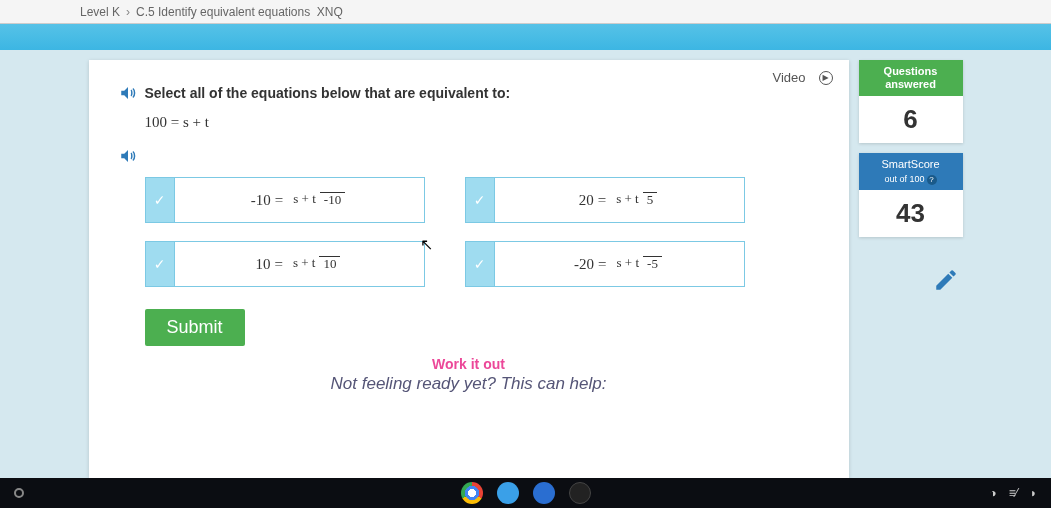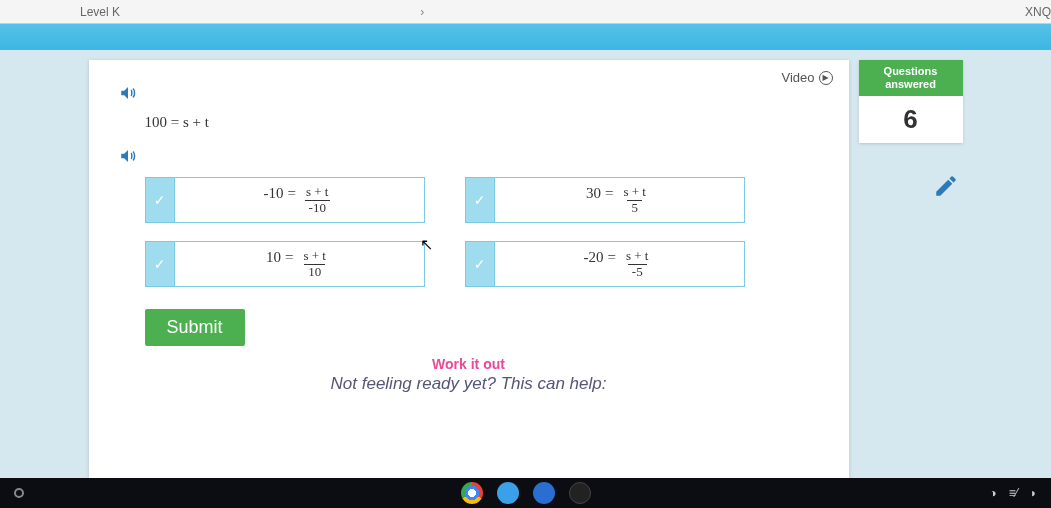--- a/index.html
+++ b/index.html
@@ -13,21 +13,20 @@
   }
   .topbar {
     background: #f5f5f5;
     height: 24px;
     display: flex;
     align-items: center;
     padding-left: 80px;
     font-size: 12px;
     color: #666;
     border-bottom: 1px solid #ccc;
-    justify-content: space-between;
   }
   .topbar .chev { margin: 0 6px; color: #888; }
   .bluebar {
     background: linear-gradient(#56c2e7, #3cb6e3);
     height: 26px;
   }
   .main-wrap {
     position: absolute;
     top: 50px; left: 0; right: 0; bottom: 30px;
     display: flex;
@@ -41,21 +40,21 @@
     padding: 24px 30px 14px 30px;
     position: relative;
   }
   .video-link {
     position: absolute;
     top: 10px; right: 16px;
     color: #555;
     font-size: 13px;
     display: flex;
     align-items: center;
-    gap: 4px;
+    gap: 13px;
   }
   .video-link .play {
     display: inline-flex; align-items: center; justify-content: center;
     width: 14px; height: 14px; border: 1px solid #555; border-radius: 50%;
     font-size: 8px;
   }
   .instr-row {
     display: flex;
     align-items: center;
     gap: 8px;
@@ -105,21 +104,21 @@
     background: #fff;
     display: flex;
     align-items: center;
     justify-content: center;
     font-family: 'Times New Roman', serif;
     font-size: 15px;
     color: #333;
   }
   .frac {
     display: inline-flex;
-    flex-direction: column;
+    flex-direction: row;
     align-items: center;
     vertical-align: middle;
     margin: 0 2px;
     font-size: 13px;
     line-height: 1.1;
   }
   .frac .num { padding: 0 4px; }
   .frac .den { border-top: 1px solid #333; padding: 0 4px; }
   .eqline { display: inline-flex; align-items: flex-start; gap: 4px; }
   .submit-btn {
@@ -211,39 +210,41 @@
     background:#1a5a8a; color:#fff; font-size:8px; line-height:10px; text-align:center;
     margin-left:2px;
   }
 </style>
 </head>
 <body>
 
 <div class="topbar">
   <span>Level K</span>
   <span class="chev">›</span>
+  <span>C.5 Identify equivalent equations</span>
   &nbsp;&nbsp;
   <span>XNQ</span>
 </div>
 <div class="bluebar"></div>
 
 <div class="main-wrap">
   <div class="card">
     <div class="video-link">
       <span>Video</span>
       <span class="play">▶</span>
     </div>
 
     <div class="instr-row">
       <span class="speaker-icon">
         <svg viewBox="0 0 24 24">
             <path fill="#2e7ab8" d="M3 9v6h4l5 5V4L7 9H3z"></path>
             <path fill="none" stroke="#2e7ab8" stroke-width="2" d="M16 8c1.5 1 1.5 7 0 8M18.5 6c3 2 3 10 0 12"></path>
           </svg>
       </span>
+      <span>Select all of the equations below that are equivalent to:</span>
     </div>
 
     <div class="base-eq">100 = s + t</div>
 
     <div class="instr-row">
       <span class="speaker-icon">
         <svg viewBox="0 0 24 24">
             <path fill="#2e7ab8" d="M3 9v6h4l5 5V4L7 9H3z"></path>
             <path fill="none" stroke="#2e7ab8" stroke-width="2" d="M16 8c1.5 1 1.5 7 0 8M18.5 6c3 2 3 10 0 12"></path>
           </svg>
@@ -261,21 +262,21 @@
                 <span class="num">s + t</span>
                 <span class="den">-10</span>
               </span>
           </span>
         </div>
       </div>
       <div class="opt">
         <div class="tick">✓</div>
         <div class="body">
           <span class="eqline">
-            <span>30</span>
+            <span>20</span>
             <span>=</span>
             <span class="frac">
                 <span class="num">s + t</span>
                 <span class="den">5</span>
               </span>
           </span>
         </div>
       </div>
       <div class="opt">
         <div class="tick">✓</div>
@@ -312,20 +313,27 @@
       <div class="sub">Not feeling ready yet? This can help:</div>
     </div>
   </div>
 
   <div class="side">
     <div class="side-box">
       <div class="side-head green" style="white-space:pre-line">Questions
 answered</div>
       <div class="side-val">6</div>
     </div>
+    <div class="side-box">
+      <div class="side-head blue">
+        <span>SmartScore</span><br>
+        <span style="font-size:9px">out of 100</span><span class="help-q">?</span>
+      </div>
+      <div class="side-val">43</div>
+    </div>
     <div class="pencil">
       <svg viewBox="0 0 24 24">
           <path fill="#2e7ab8" d="M3 17.25V21h3.75L17.81 9.94l-3.75-3.75L3 17.25zM20.71 7.04a1 1 0 0 0 0-1.41l-2.34-2.34a1 1 0 0 0-1.41 0l-1.83 1.83 3.75 3.75 1.83-1.83z"></path>
         </svg>
     </div>
   </div>
 </div>
 
 <div class="cursor">↖</div>
 

